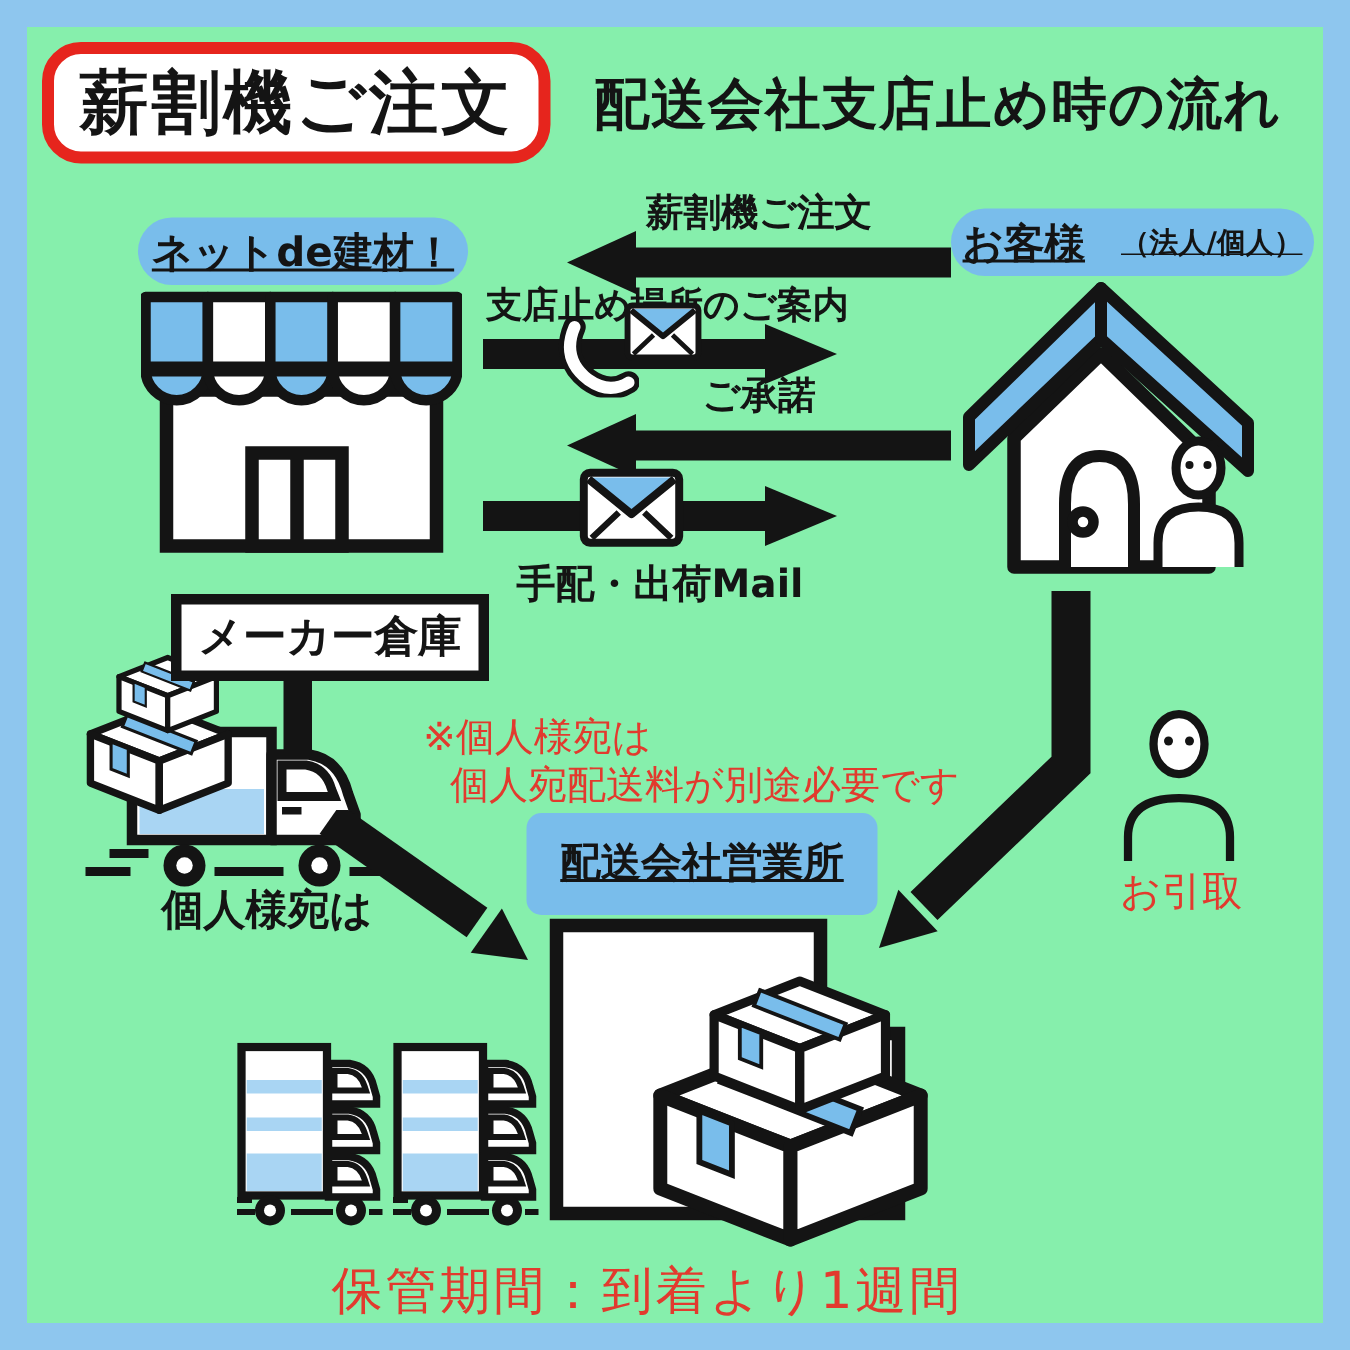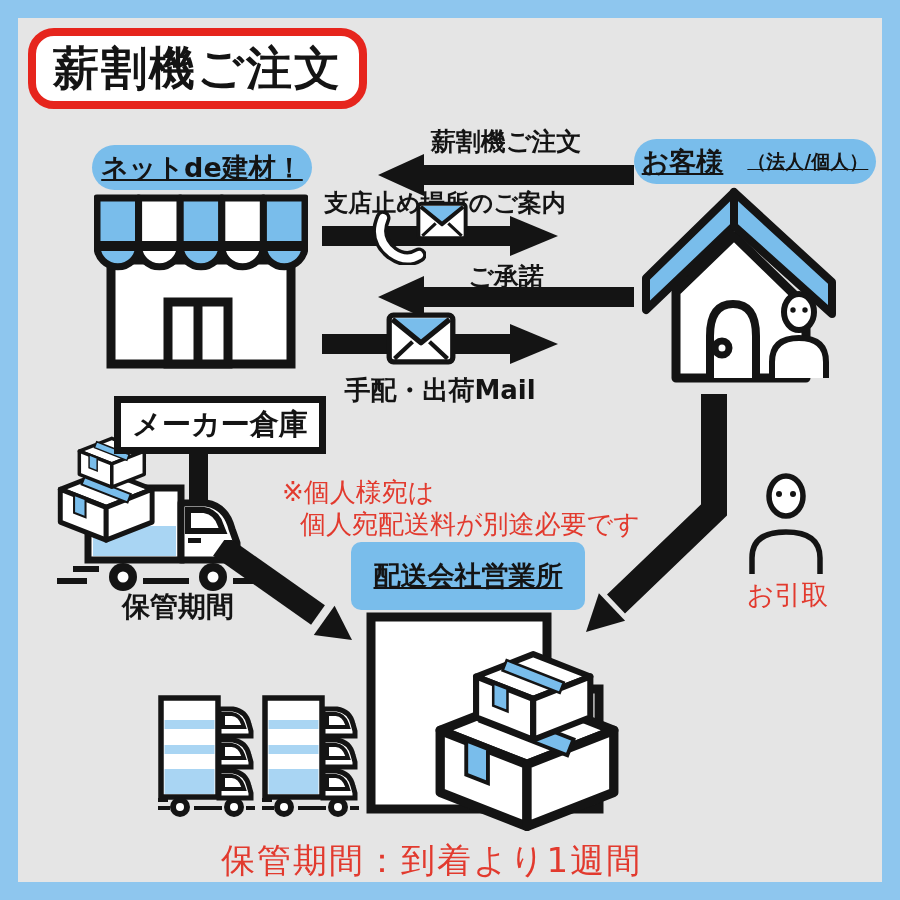--- a/index.html
+++ b/index.html
@@ -5,21 +5,21 @@
   :root{
     --border_blue:#8ec6ee;
     --accent_blue:#79bdeb;
     --light_blue:#a9d5f3;
     --red:#e6251d;
     --red_text:#e23a2e;
     --ink:#141414;
   }
   html,body{margin:0;padding:0;background:#fff;}
   #stage{
-    position:relative;width:900px;height:900px;background:#e5e5e5;overflow:hidden;
+    position:relative;width:900px;height:900px;background:#86efac;overflow:hidden;
     font-family:"DejaVu Sans",sans-serif;color:var(--ink);
   }
   .abs{position:absolute;}
   #frame{position:absolute;inset:0;border:18px solid var(--border_blue);pointer-events:none;z-index:60;}
   .pill{
     background:var(--accent_blue);border-radius:24px;display:flex;align-items:center;
     justify-content:center;font-weight:bold;color:var(--ink);text-decoration:underline;
   }
   .lbl{font-weight:bold;color:var(--ink);text-align:center;line-height:1.1;}
   .redtxt{color:var(--red_text);font-weight:normal;}
@@ -85,20 +85,21 @@
           <circle cx="76" cy="112" r="4" fill="#fff"></circle>
         <rect x="0" y="103" width="10" height="4" fill="#141414"></rect>
         <rect x="0" y="111" width="12" height="4" fill="#141414"></rect>
         <rect x="36" y="111" width="28" height="4" fill="#141414"></rect>
         <rect x="88" y="111" width="9" height="4" fill="#141414"></rect>
       </g>
     </defs>
   </svg>
 
   <div id="order-badge" class="abs">薪割機ご注文</div>
+  <div id="main-title" class="abs lbl">配送会社支店止め時の流れ</div>
 
   <div id="shop-pill" class="abs pill">ネットde建材！</div>
   <svg class="abs" style="left:94px;top:192px" width="214" height="180" viewBox="0 0 214 180">
     <rect x="17" y="68" width="180" height="104" fill="#fff" stroke="#141414" stroke-width="9"></rect>
     <rect x="74" y="110" width="60" height="62" fill="#fff" stroke="#141414" stroke-width="9"></rect>
     <line x1="104" y1="110" x2="104" y2="172" stroke="#141414" stroke-width="9"></line>
     <g stroke="#141414" stroke-width="7" stroke-linejoin="round">
       <path d="M 3,6 h 41.6 v 48 a 20.8,20.8 0 0 1 -41.6,0 z" fill="var(--accent_blue)"></path>
       <path d="M 44.6,6 h 41.6 v 48 a 20.8,20.8 0 0 1 -41.6,0 z" fill="#fff"></path>
       <path d="M 86.2,6 h 41.6 v 48 a 20.8,20.8 0 0 1 -41.6,0 z" fill="var(--accent_blue)"></path>
@@ -138,21 +139,21 @@
     <polygon points="188,0 236,20 188,40" fill="#141414"></polygon>
   </svg>
   <svg class="abs" style="left:370px;top:211px" width="56" height="54" viewBox="0 0 56 54">
     <path d="M 13,7 Q 4,28 22,42 Q 36,52 49,44" fill="none" stroke="#141414" stroke-width="15" stroke-linecap="round"></path>
     <path d="M 13,7 Q 4,28 22,42 Q 36,52 49,44" fill="none" stroke="#fff" stroke-width="8" stroke-linecap="round"></path>
   </svg>
   <svg class="abs" style="left:416px;top:201px" width="52" height="40" viewBox="0 0 66 50">
       <use href="#mailicon"></use>
     </svg>
 
-  <div class="abs lbl flow-label" style="left:378px;top:263px;width:256px">ご承諾</div>
+  <div class="abs lbl flow-label" style="left:378px;top:250px;width:256px">ご承諾</div>
   <svg class="abs" style="left:378px;top:276px" width="256" height="42" viewBox="0 0 256 42">
     <rect x="44" y="11" width="212" height="20" fill="#141414"></rect>
     <polygon points="0,21 46,0 46,42" fill="#141414"></polygon>
   </svg>
 
   <svg class="abs" style="left:322px;top:324px" width="236" height="40" viewBox="0 0 236 40">
     <rect x="0" y="10" width="190" height="20" fill="#141414"></rect>
     <polygon points="188,0 236,20 188,40" fill="#141414"></polygon>
   </svg>
   <svg class="abs" style="left:386px;top:312px" width="70" height="53" viewBox="0 0 66 50">
@@ -174,21 +175,21 @@
       <circle cx="158" cy="147" r="5.5" fill="#fff"></circle>
     <rect x="18" y="136" width="26" height="6" fill="#141414"></rect>
     <rect x="2" y="148" width="30" height="6" fill="#141414"></rect>
     <rect x="88" y="148" width="46" height="6" fill="#141414"></rect>
     <rect x="178" y="148" width="22" height="6" fill="#141414"></rect>
     <g>
       <use href="#isobox" transform="translate(2,38) scale(0.82)"></use>
       <use href="#isobox" transform="translate(22,6) scale(0.58)"></use>
     </g>
   </svg>
-  <div id="maker-caption" class="abs lbl">保管期間</div>
+  <div id="maker-caption" class="abs lbl">個人様宛は</div>
 
   <div id="fee-note" class="abs redtxt">
     <div class="l1">※個人様宛は</div>
     <div class="l2">個人宛配送料が別途必要です</div>
   </div>
 
   <div id="office-pill" class="abs pill">
     <div class="l1">配送会社営業所</div>
   </div>
   <svg class="abs" style="left:366px;top:612px" width="238" height="202" viewBox="0 0 238 202">

